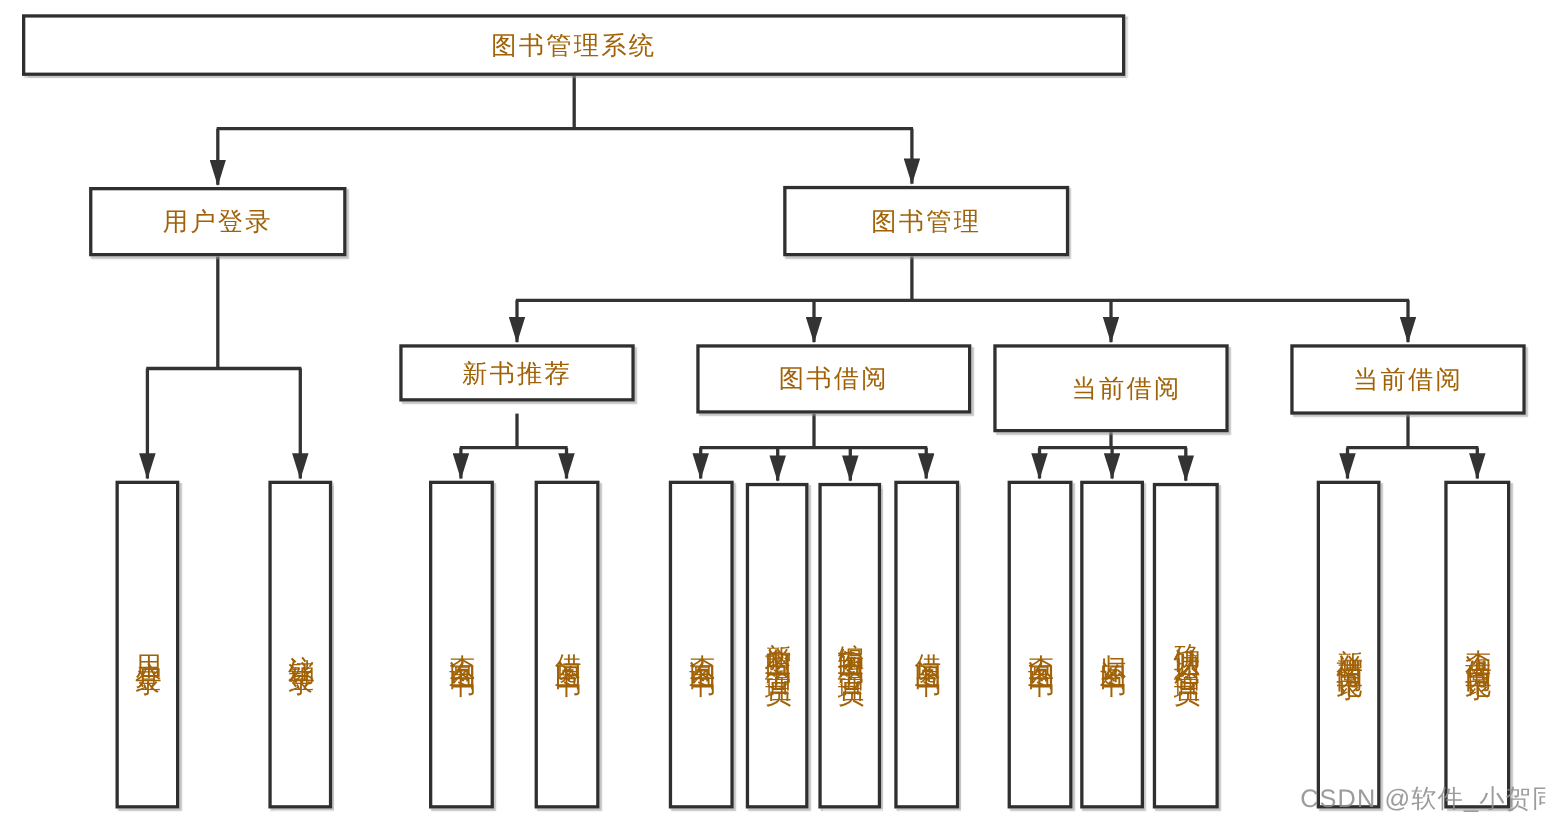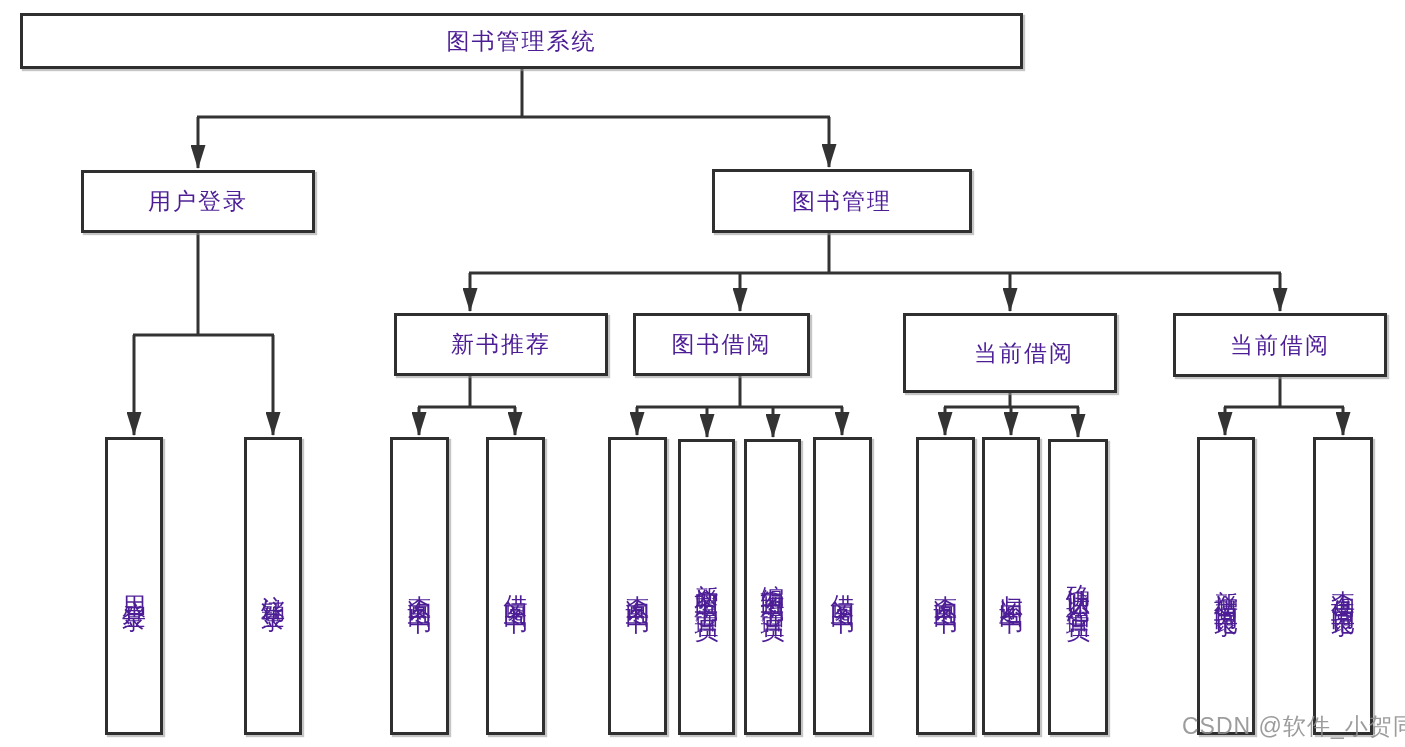--- a/index.html
+++ b/index.html
@@ -6,33 +6,33 @@
   body{font-family:"Liberation Sans", sans-serif;}
   #canvas{
     position:relative;width:1405px;height:747px;background:#ffffff;overflow:hidden;
   }
   #connectors{position:absolute;left:0;top:0;z-index:1;}
   .node{
     position:absolute;z-index:2;box-sizing:border-box;
     background:#ffffff;border:3px solid #2f2f2f;
     box-shadow:2px 2px 1px rgba(150,150,150,0.55);
     display:flex;align-items:center;justify-content:center;
-    color:#4c1d95;
+    color:#a16207;
   }
   .hbox{font-size:23px;letter-spacing:2px;white-space:nowrap;}
   .vbox{
     writing-mode:vertical-rl;text-orientation:mixed;
     font-size:24px;letter-spacing:5px;line-height:1;
   }
   
   #n-root          {left:20px;  top:13px;  width:1003px;height:56px;}
   #n-user_login    {left:81px;  top:170px; width:234px; height:63px;}
   #n-book_mgmt     {left:712px; top:169px; width:260px; height:64px;}
-  #n-new_book_rec  {left:363px; top:313px; width:214px; height:63px;margin-left:31px;}
-  #n-book_borrow   {left:633px; top:313px; width:177px; height:63px;}
+  #n-new_book_rec  {left:363px; top:313px; width:214px; height:52px;}
+  #n-book_borrow   {left:633px; top:313px; width:250px; height:63px;}
   #n-current_borrow{left:903px; top:313px; width:214px; height:80px;padding-left:28px;}
   #n-borrow_record {left:1173px;top:313px; width:214px; height:64px;}
   #n-login         {left:105px; top:437px; width:58px;  height:298px;}
   #n-logout        {left:244px; top:437px; width:58px;  height:298px;}
   #n-nb_query      {left:390px; top:437px; width:59px;  height:298px;}
   #n-nb_borrow     {left:486px; top:437px; width:59px;  height:298px;}
   #n-bb_query      {left:608px; top:437px; width:59px;  height:298px;}
   #n-bb_add        {left:678px; top:439px; width:57px;  height:296px;}
   #n-bb_edit       {left:744px; top:439px; width:57px;  height:296px;}
   #n-bb_borrow     {left:813px; top:437px; width:59px;  height:298px;}

